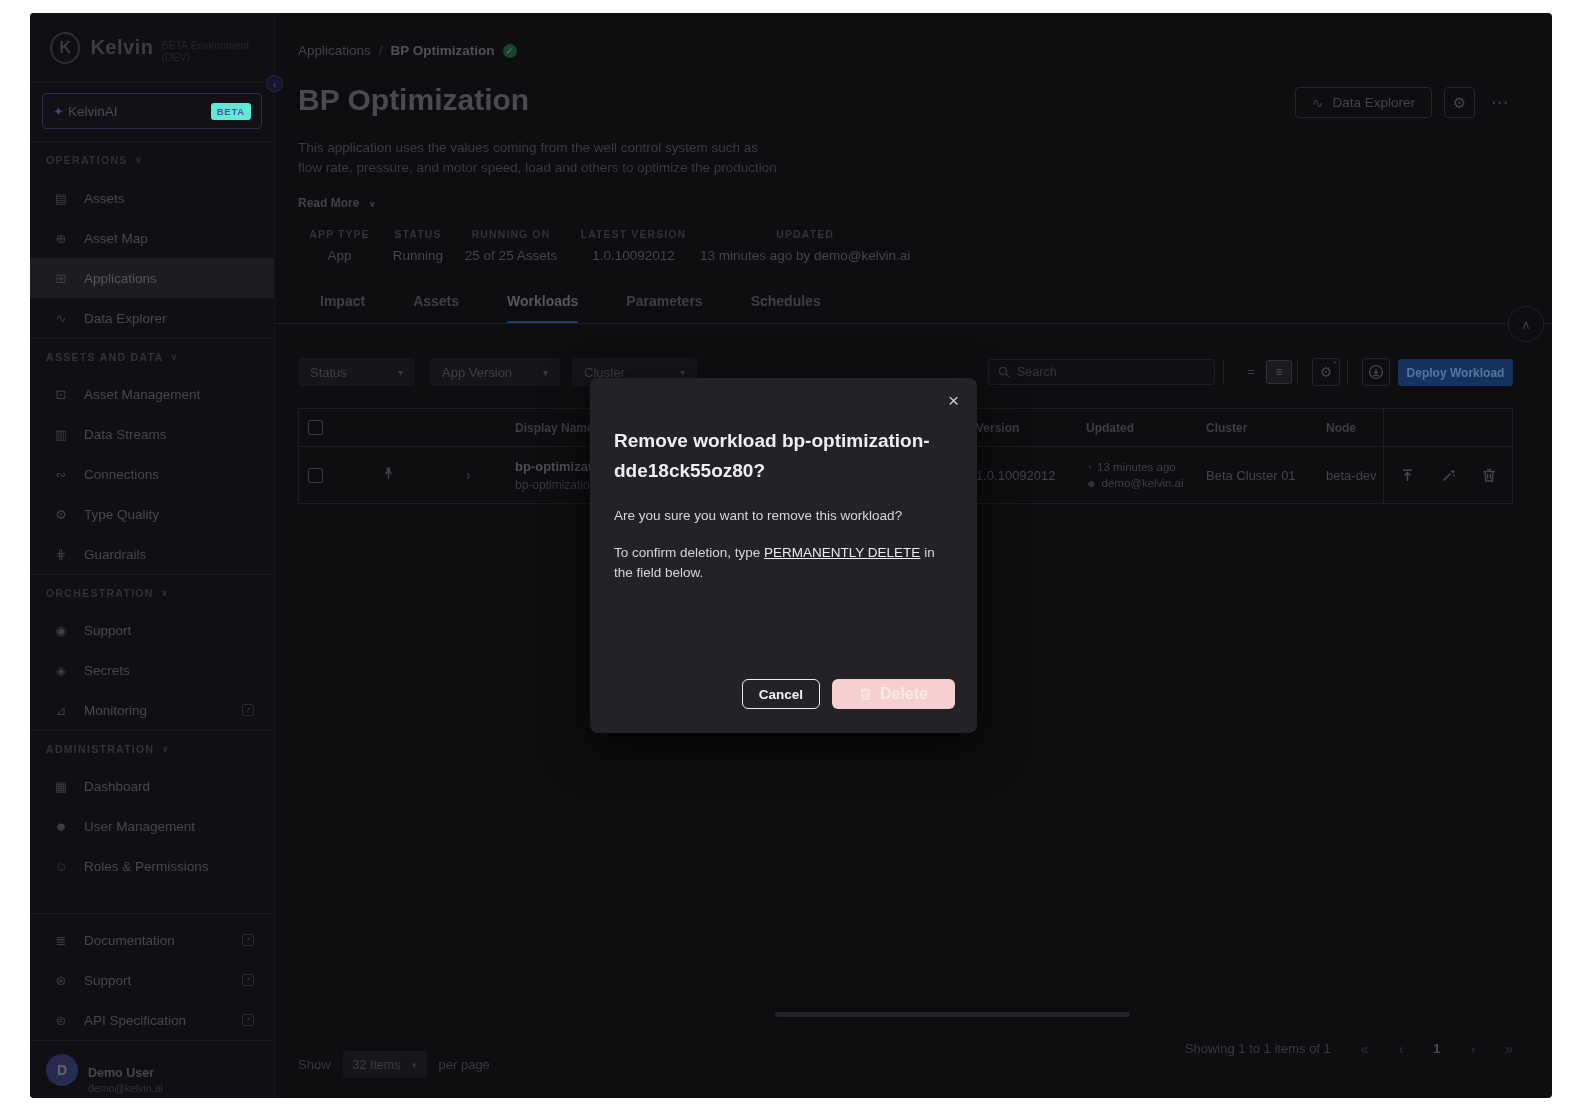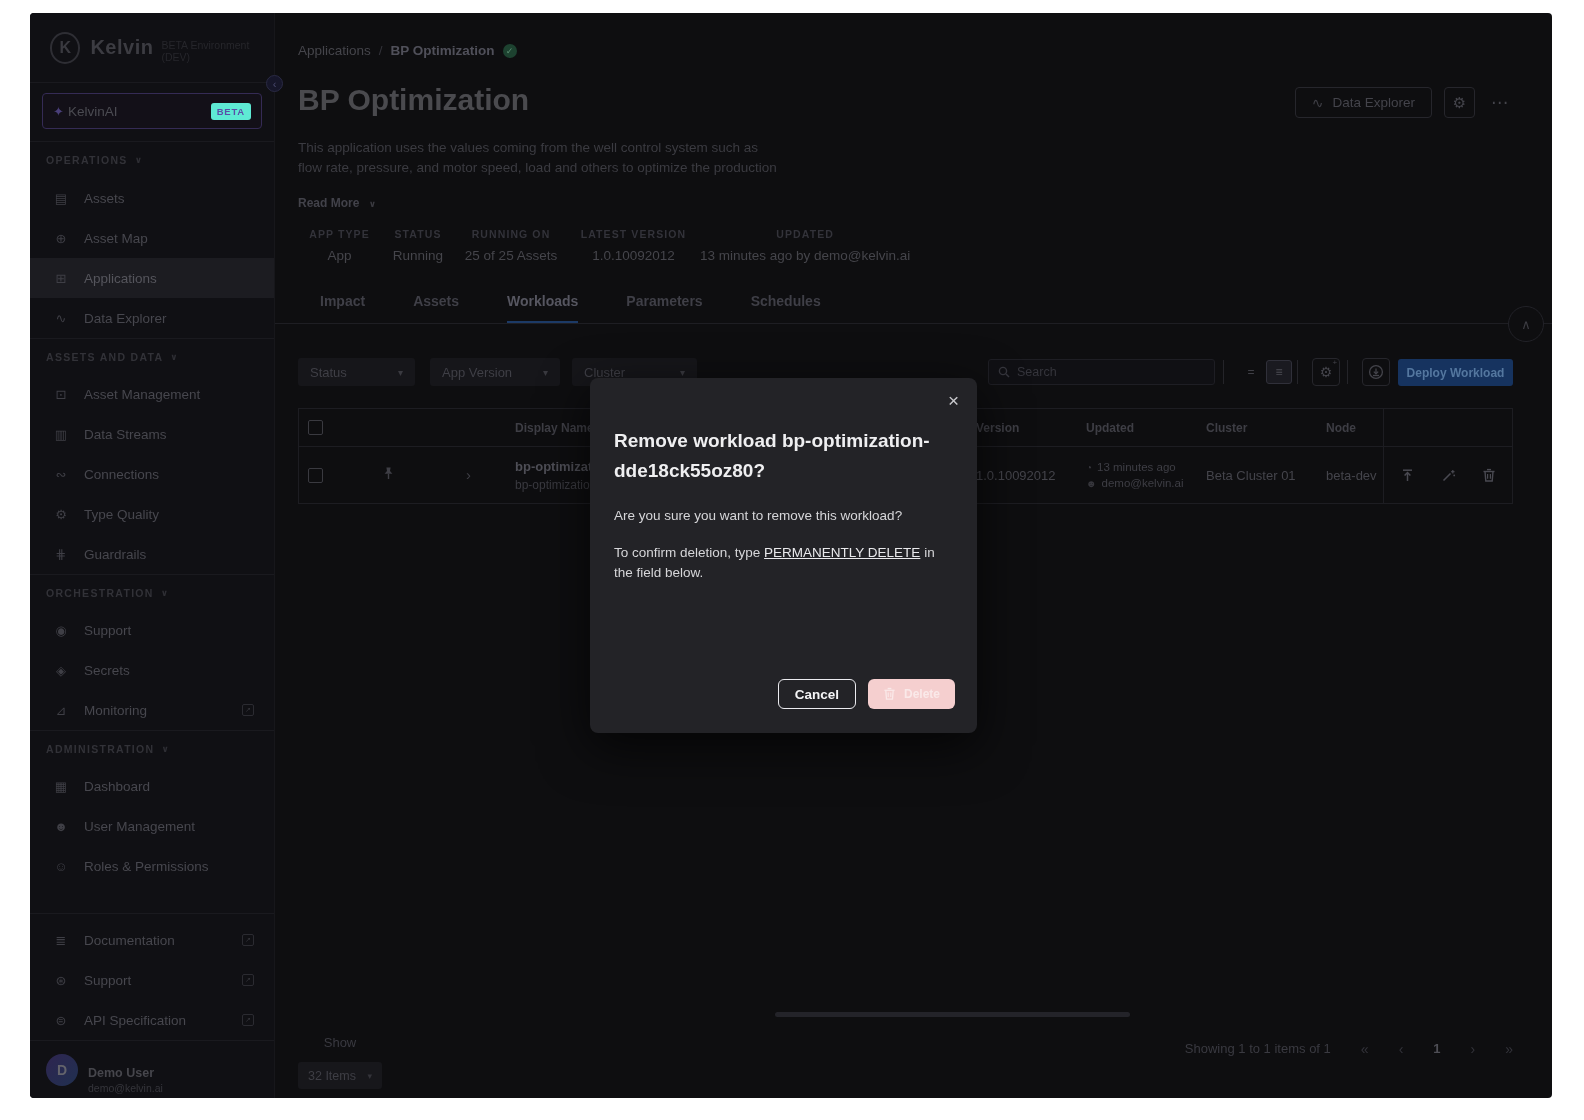--- a/index.html
+++ b/index.html
@@ -94,39 +94,39 @@
   .cellv { color:#44444b; font-size:13px; }
   .upd-line { display:flex; align-items:center; gap:5px; color:#3e3e45; font-size:11.5px; }
   .upd-line + .upd-line { margin-top:4px; }
   .upd-line .mini { font-size:10px; color:#36363c; }
   .act-ic { color:#4a4a52; display:flex; }
 
   .hscroll { position:absolute; left:500px; top:999px; width:355px; height:5px; background:#232329; border-radius:3px; }
 
   
   .pgfoot { position:absolute; left:0; top:1022px; width:100%; height:30px; }
-  .pf-left { position:absolute; left:23px; top:0; display:flex; align-items:center; gap:12px; color:#3a3a41; font-size:13px;flex-direction:column; }
+  .pf-left { position:absolute; left:23px; top:16px; display:flex; align-items:center; gap:12px; color:#3a3a41; font-size:13px; }
   .pagesize { width:84px; height:27px; background:#17171b; border-radius:3px; display:flex; align-items:center; justify-content:space-between; padding:0 10px; color:#3e3e45; font-size:12.5px; }
   .pagesize .arr { font-size:9px; color:#34343a; }
   .pf-right { position:absolute; right:39px; top:0; display:flex; align-items:center; gap:30px; color:#3a3a41; font-size:13px; height:27px; }
   .pg-ctl { color:#33333a; font-size:14px; }
   .pg-num { color:#4e4e55; font-weight:bold; font-size:13px; }
 
   
   .modal { position:absolute; left:560px; top:365px; width:387px; height:355px; background:#232327; border-radius:8px; box-shadow:0 14px 50px rgba(0,0,0,.7); z-index:50; padding:16px 24px; }
   .modal-close { position:absolute; right:18px; top:12px; color:#c8c8cc; font-size:19px; cursor:pointer; }
   .modal-title { margin-top:32px; color:#efeff1; font-size:19px; font-weight:bold; line-height:30px; width:330px; }
   .modal-q { margin-top:22px; color:#d6d6d9; font-size:13.5px; }
   .modal-instr { margin-top:20px; color:#d6d6d9; font-size:13.5px; line-height:20px; width:335px; }
   .modal-instr .kw { text-decoration:underline; color:#e9e9ec; }
   .modal-input { margin-top:18px; width:341px; height:32px; background:#3a3a3f; border:1px solid #9a9a9f; border-radius:4px; color:#d8d8da; font-size:13px; padding:0 11px; outline:none; font-family:inherit; }
   .modal-input::placeholder { color:#95959a; }
   .modal-btns { position:absolute; right:22px; bottom:24px; display:flex; gap:12px; }
   .btn-cancel { height:30px; padding:0 16px; background:transparent; border:1.5px solid #ececf0; border-radius:6px; color:#f4f4f6; font-size:13.5px; font-weight:bold; display:flex; align-items:center; }
-  .btn-delete { height:30px; padding:0 15px; background:#f5cfcf; border:none; border-radius:6px; color:#fae9e9; font-size:12px; font-weight:bold; display:flex; align-items:center; gap:8px; }
+  .btn-delete { height:30px; padding:0 27px; background:#f5cfcf; border:none; border-radius:6px; color:#fae9e9; font-size:16px; font-weight:bold; display:flex; align-items:center; gap:8px; }
 </style>
 </head>
 <body>
 
 <div class="app">
 
   <aside class="sidebar">
     <div class="logo-row">
       <div class="logo-mark">K</div>
       <div class="logo-brand">Kelvin</div>

